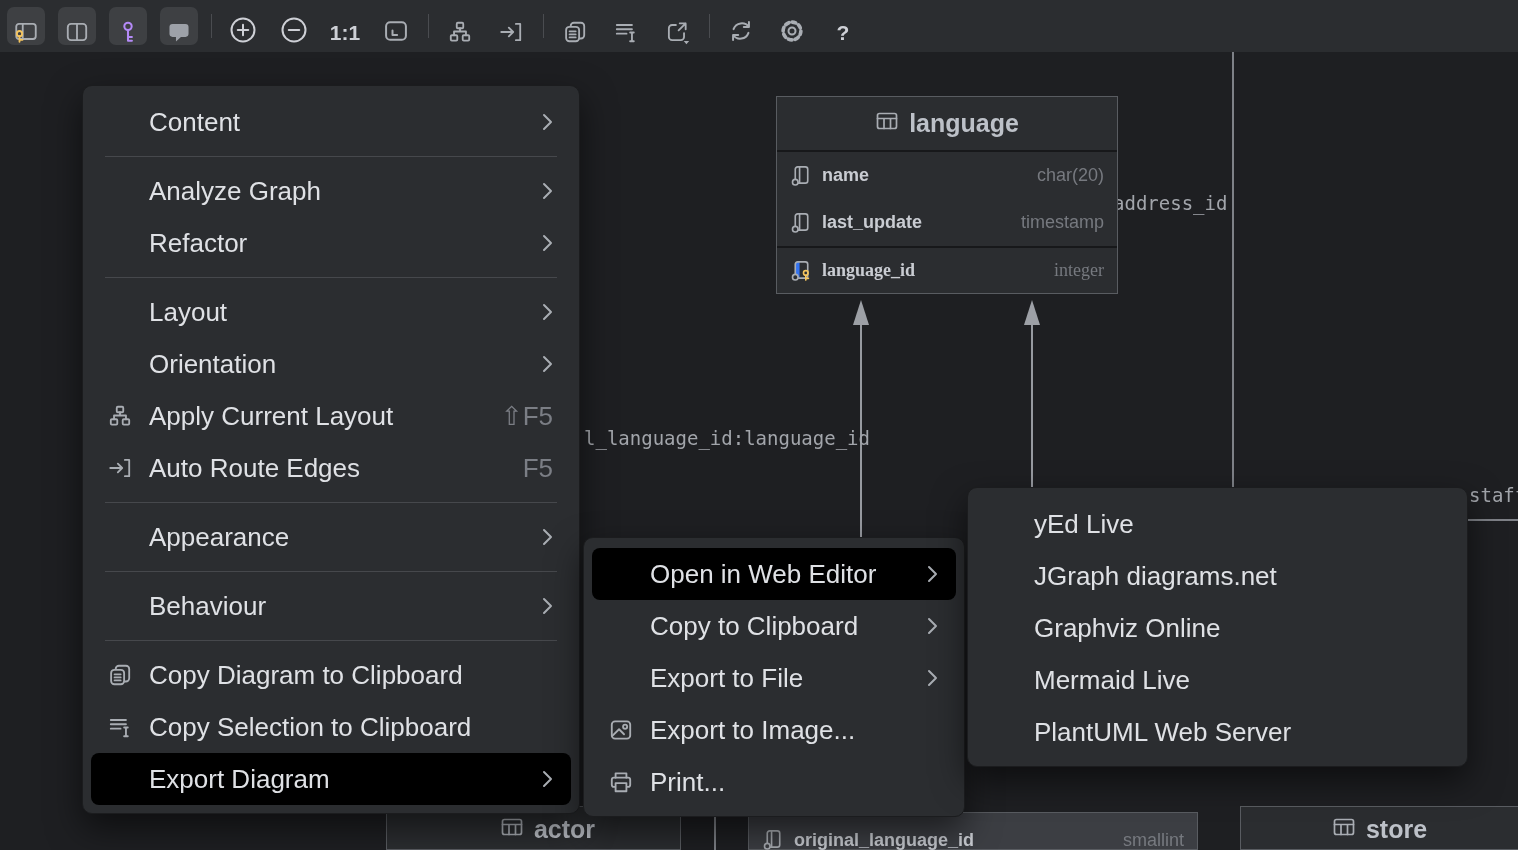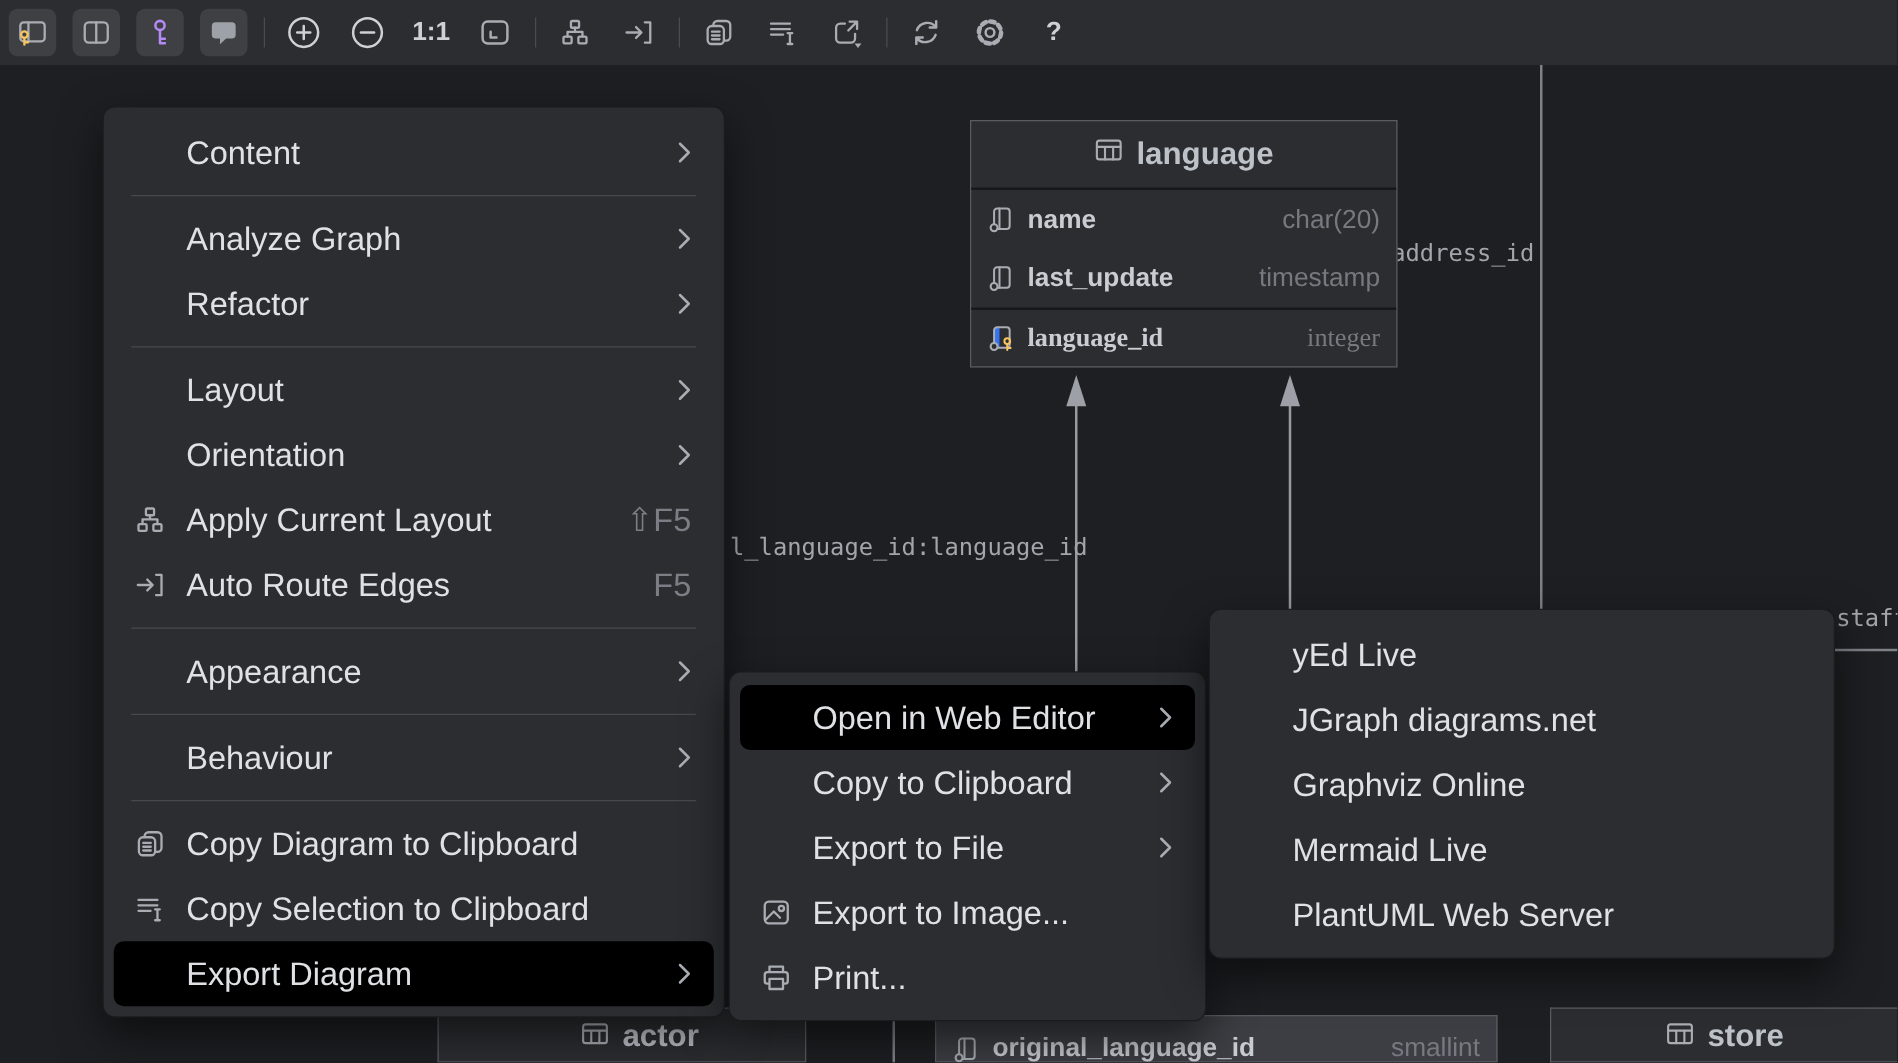--- a/index.html
+++ b/index.html
@@ -10,38 +10,38 @@
     color:#dfe1e5; -webkit-font-smoothing:antialiased;
   }
   
   .toolbar {
     position:absolute; left:0; top:0; width:1518px; height:52px;
     background:#2b2d30; display:flex; align-items:center; padding:0 7px;
     z-index:5;
   }
   .tbtn {
     width:38px; height:38px; border-radius:7px; display:flex;
-    align-items:center; justify-content:center; margin-right:13px; flex:none;
+    align-items:flex-end; justify-content:center; margin-right:13px; flex:none;
   }
   .tbtn.on { background:#3e4043; }
   .tbtn .tlabel { font-size:21px; font-weight:bold; color:#ced0d6; }
   .tsep { width:1px; height:24px; background:#4a4c50; margin:0 12px 0 0; flex:none; }
   
   .node {
     position:absolute; background:#2b2d30; border:1px solid #595c61;
     z-index:1;
   }
   .node-header {
     display:flex; align-items:center; justify-content:center; gap:10px;
     font-weight:bold; font-size:25px; color:#bdc1c8; height:55px;
   }
   .lang-node .node-header { border-bottom:2px solid #17181a; }
   .trow {
     display:flex; align-items:center; gap:9px; height:47px; padding:0 13px;
-    font-size:21px;
+    font-size:18px;
   }
   .trow .cicon { flex:none; display:flex; align-items:center; }
   .trow .cname { font-weight:bold; color:#c9ccd2; white-space:nowrap; }
   .trow .ctype { margin-left:auto; color:#76797f; white-space:nowrap; }
   .trow.keyrow { border-top:2px solid #17181a;font-family:Liberation Serif, serif; }
   .selnode { background:#3c3e43; }
   
   .edge-v { position:absolute; width:2px; background:#979aa0; z-index:0; }
   .edge-v.dim { width:1.5px; background:#7e8187; }
   .edge-h { position:absolute; height:1.5px; background:#7e8187; z-index:0; }
@@ -136,21 +136,21 @@
                 <path d="M16.5 16.9 V22 M16.5 20.2 h2.8"></path>
               </g>
             </svg>
           </span>
           <span class="cname">language_id</span>
           <span class="ctype">integer</span>
         </div>
       </div>
   </div>
 
-  <div class="node" style="left:350px; top:806px; width:295px; height:44px;padding-left:28px;">
+  <div class="node" style="left:386px; top:806px; width:295px; height:44px;padding-left:28px;">
     <div class="node-header" style="height:44px; align-items:flex-start; padding-top:8px;">
       <span class="cicon" id="actor-table-icon"><svg width="24" height="24" viewBox="0 0 24 24" fill="none" stroke="#a9adb3" stroke-width="1.7" stroke-linecap="round" stroke-linejoin="round">
             <rect x="2.5" y="4.5" width="19" height="15" rx="2"></rect>
             <path d="M2.5 9.5 H21.5 M9 9.5 V19.5 M15.5 9.5 V19.5"></path>
           </svg></span>
       <span>actor</span>
     </div>
   </div>
 
   <div class="node selnode" style="left:748px; top:812px; width:450px; height:38px;">

